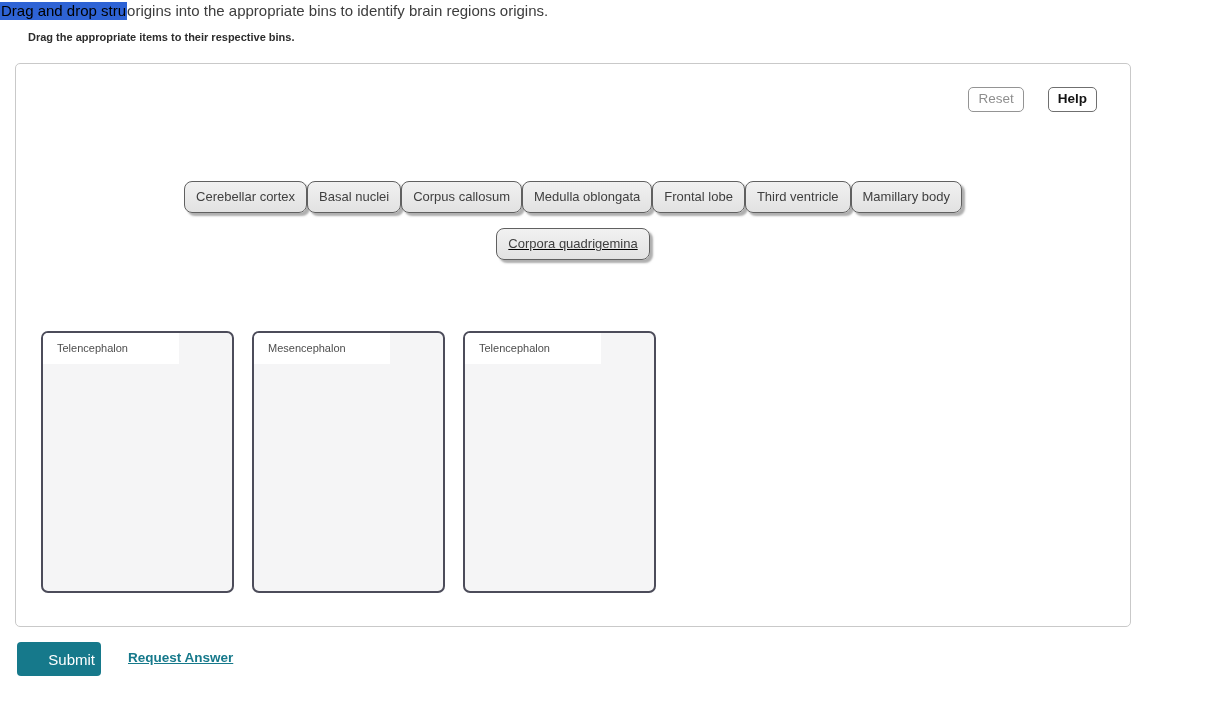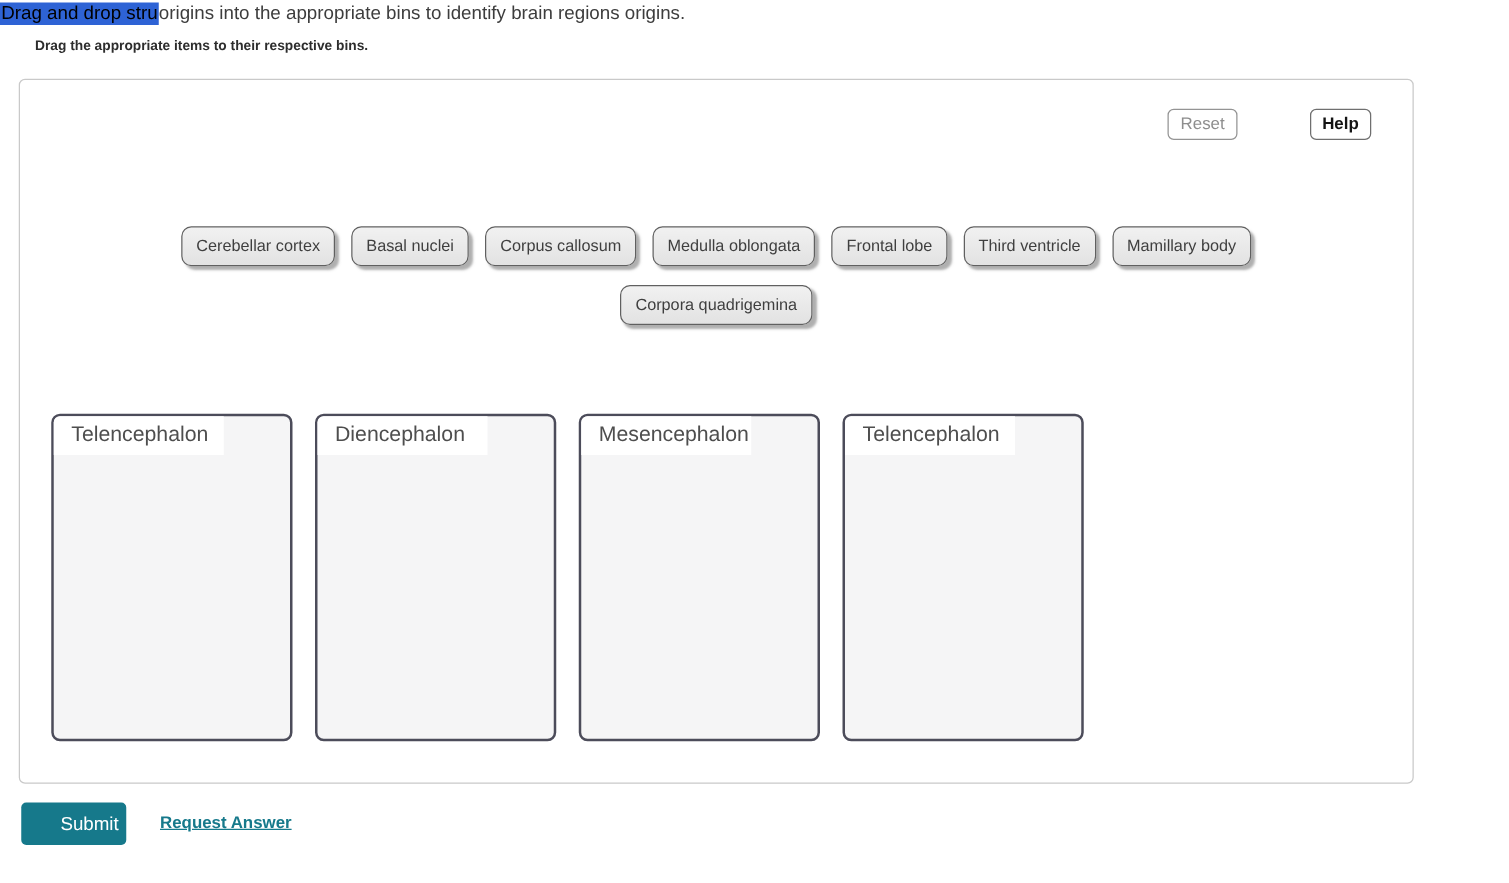--- a/index.html
+++ b/index.html
@@ -37,41 +37,41 @@
   .panel {
     position: absolute; left: 15px; top: 63px;
     width: 1116px; height: 564px;
     background: #ffffff;
     border: 1px solid #c9c9c9;
     border-radius: 5px;
   }
 
   .top-buttons {
     position: absolute; top: 23px; right: 33px;
-    display: flex; gap: 10px;
+    display: flex; gap: 24px;
   }
   .ui-btn {
     font-family: inherit;
     font-size: 13.5px;
     background: #ffffff;
     border: 1px solid #949494;
     border-radius: 5px;
     padding: 3px 9px 4px 9px;
     cursor: pointer;
     line-height: 16px;
   }
   .ui-btn.reset { color: #8e8e8e; }
-  .ui-btn.help  { color: #141414; font-weight: bold; border-color: #6f6f6f; margin-left: 48px; }
+  .ui-btn.help  { color: #141414; font-weight: bold; border-color: #6f6f6f; }
 
   .chips-row { 
     position: absolute; left: 0; right: 0;
-    display: flex; justify-content: center; gap: 13px;
+    display: flex; justify-content: center; 
   }
   .chips-row.row1 { top: 117px; }
-  .chips-row.row2 { top: 164px; }
+  .chips-row.row2 { top: 164px; text-decoration: underline; }
   .chip {
     font-size: 13px; color: #3f3f3f;
     background: linear-gradient(180deg, #f1f1f1 0%, #e2e2e2 100%);
     border: 1px solid #606060;
     border-radius: 8px;
     padding: 7px 11px 8px 11px;
     line-height: 15px;
     white-space: nowrap;
     box-shadow: 3px 3px 2px rgba(110,110,110,0.55);
     cursor: grab;
@@ -87,21 +87,21 @@
     border: 2px solid #4c4c5a;
     border-radius: 7px;
     position: relative;
   }
   .bin-label {
     position: absolute; top: 0; left: 0;
     width: 72%;
     background: #ffffff;
     border-top-left-radius: 5px;
     padding: 7px 4px 8px 14px;
-    font-size: 17px; color: #4e4e4e;
+    font-size: 11px; color: #4e4e4e;
     line-height: 16px;
     white-space: nowrap;
   }
 
   .submit-btn {
     position: absolute; left: 17px; top: 642px;
     width: 84px; height: 34px;
     background: var(--submit-teal);
     color: #ffffff;
     font-family: inherit;
@@ -148,23 +148,20 @@
 
   <div class="chips-row row2">
     <div class="chip">Corpora quadrigemina</div>
   </div>
 
   <div class="bins-row">
     <div class="bin">
       <div class="bin-label">Telencephalon</div>
     </div>
     <div class="bin">
-      <div class="bin-label">Diencephalon</div>
-    </div>
-    <div class="bin">
       <div class="bin-label">Mesencephalon</div>
     </div>
     <div class="bin">
       <div class="bin-label">Telencephalon</div>
     </div>
   </div>
 
 </div>
 
 <button class="submit-btn">Submit</button>

